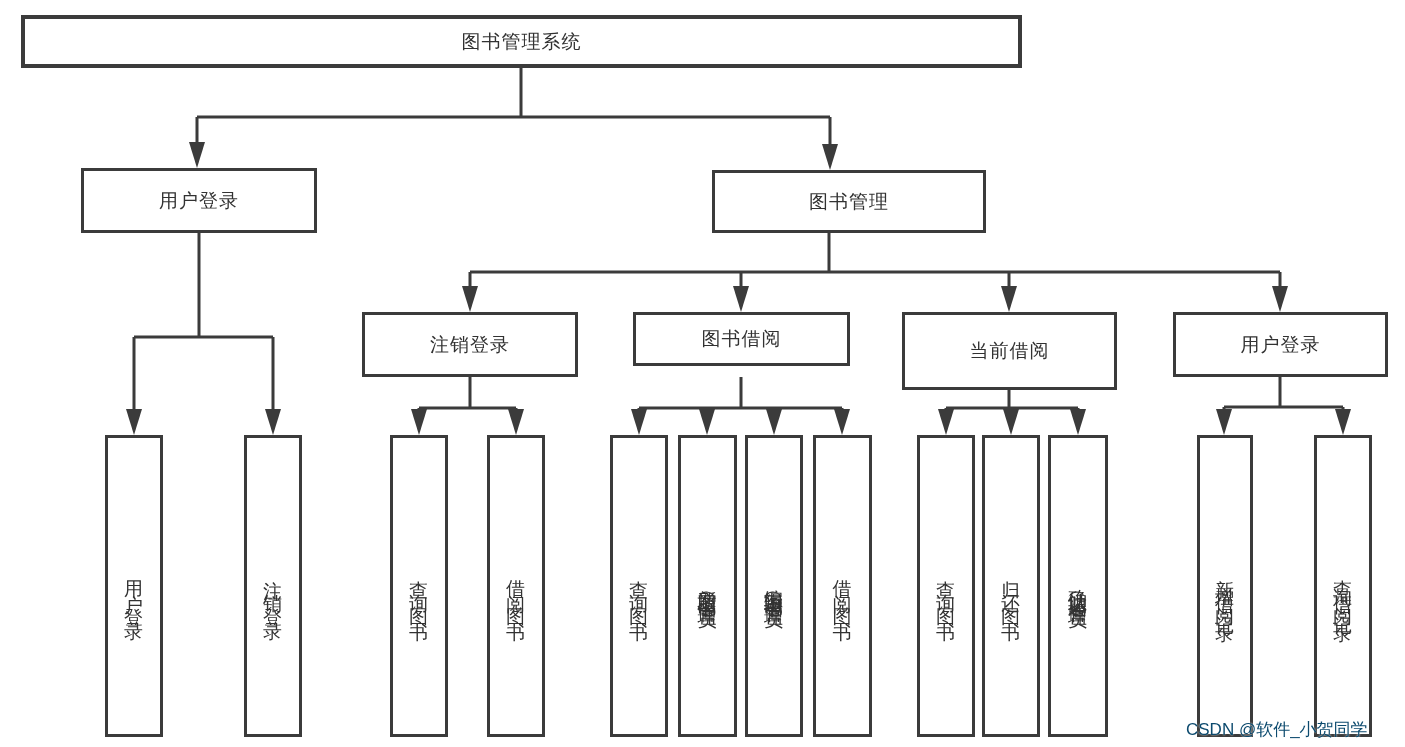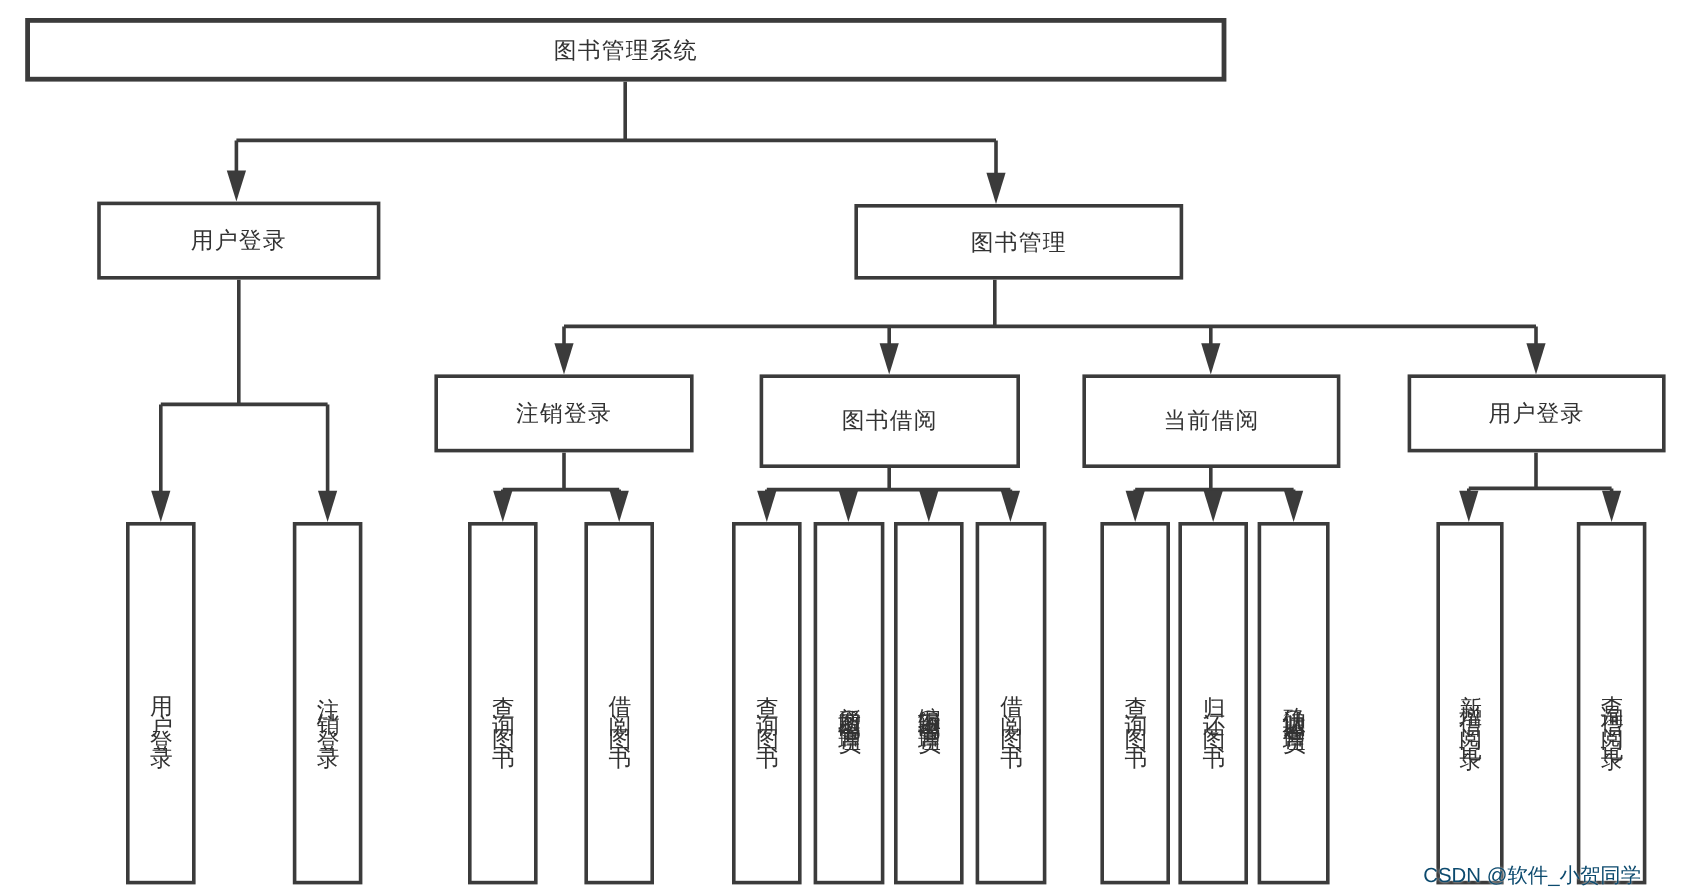--- a/index.html
+++ b/index.html
@@ -108,21 +108,21 @@
     <polygon points="1216,409 1232,409 1224,435" stroke="none"></polygon>
     <polygon points="1335,409 1351,409 1343,435" stroke="none"></polygon>
   </svg>
 
   <div class="node root" style="left:21px; top:15px; width:1001px; height:53px;">图书管理系统</div>
 
   <div class="node" style="left:81px; top:168px; width:236px; height:65px;">用户登录</div>
   <div class="node" style="left:712px; top:170px; width:274px; height:63px;">图书管理</div>
 
   <div class="node" style="left:362px; top:312px; width:216px; height:65px;">注销登录</div>
-  <div class="node" style="left:633px; top:312px; width:217px; height:78px;">图书借阅</div>
+  <div class="node" style="left:633px; top:312px; width:217px; height:54px;">图书借阅</div>
   <div class="node" style="left:902px; top:312px; width:215px; height:78px;">当前借阅</div>
   <div class="node" style="left:1173px; top:312px; width:215px; height:65px;">用户登录</div>
 
   <div class="vnode short" style="left:105px; top:435px; width:58px; height:302px;">用户登录</div>
   <div class="vnode short" style="left:244px; top:435px; width:58px; height:302px;">注销登录</div>
 
   <div class="vnode short" style="left:390px; top:435px; width:58px; height:302px;">查询图书</div>
   <div class="vnode short" style="left:487px; top:435px; width:58px; height:302px;">借阅图书</div>
 
   <div class="vnode short" style="left:610px; top:435px; width:58px; height:302px;">查询图书</div>

